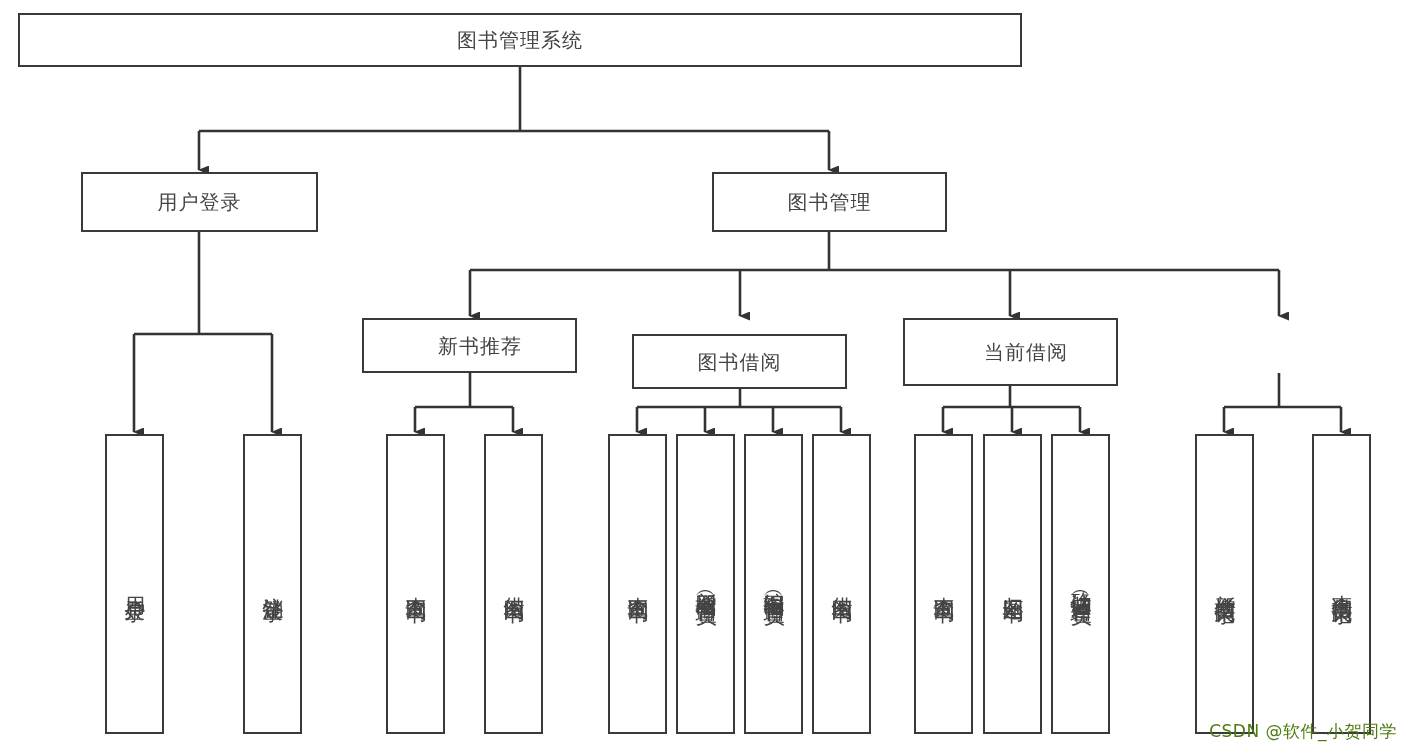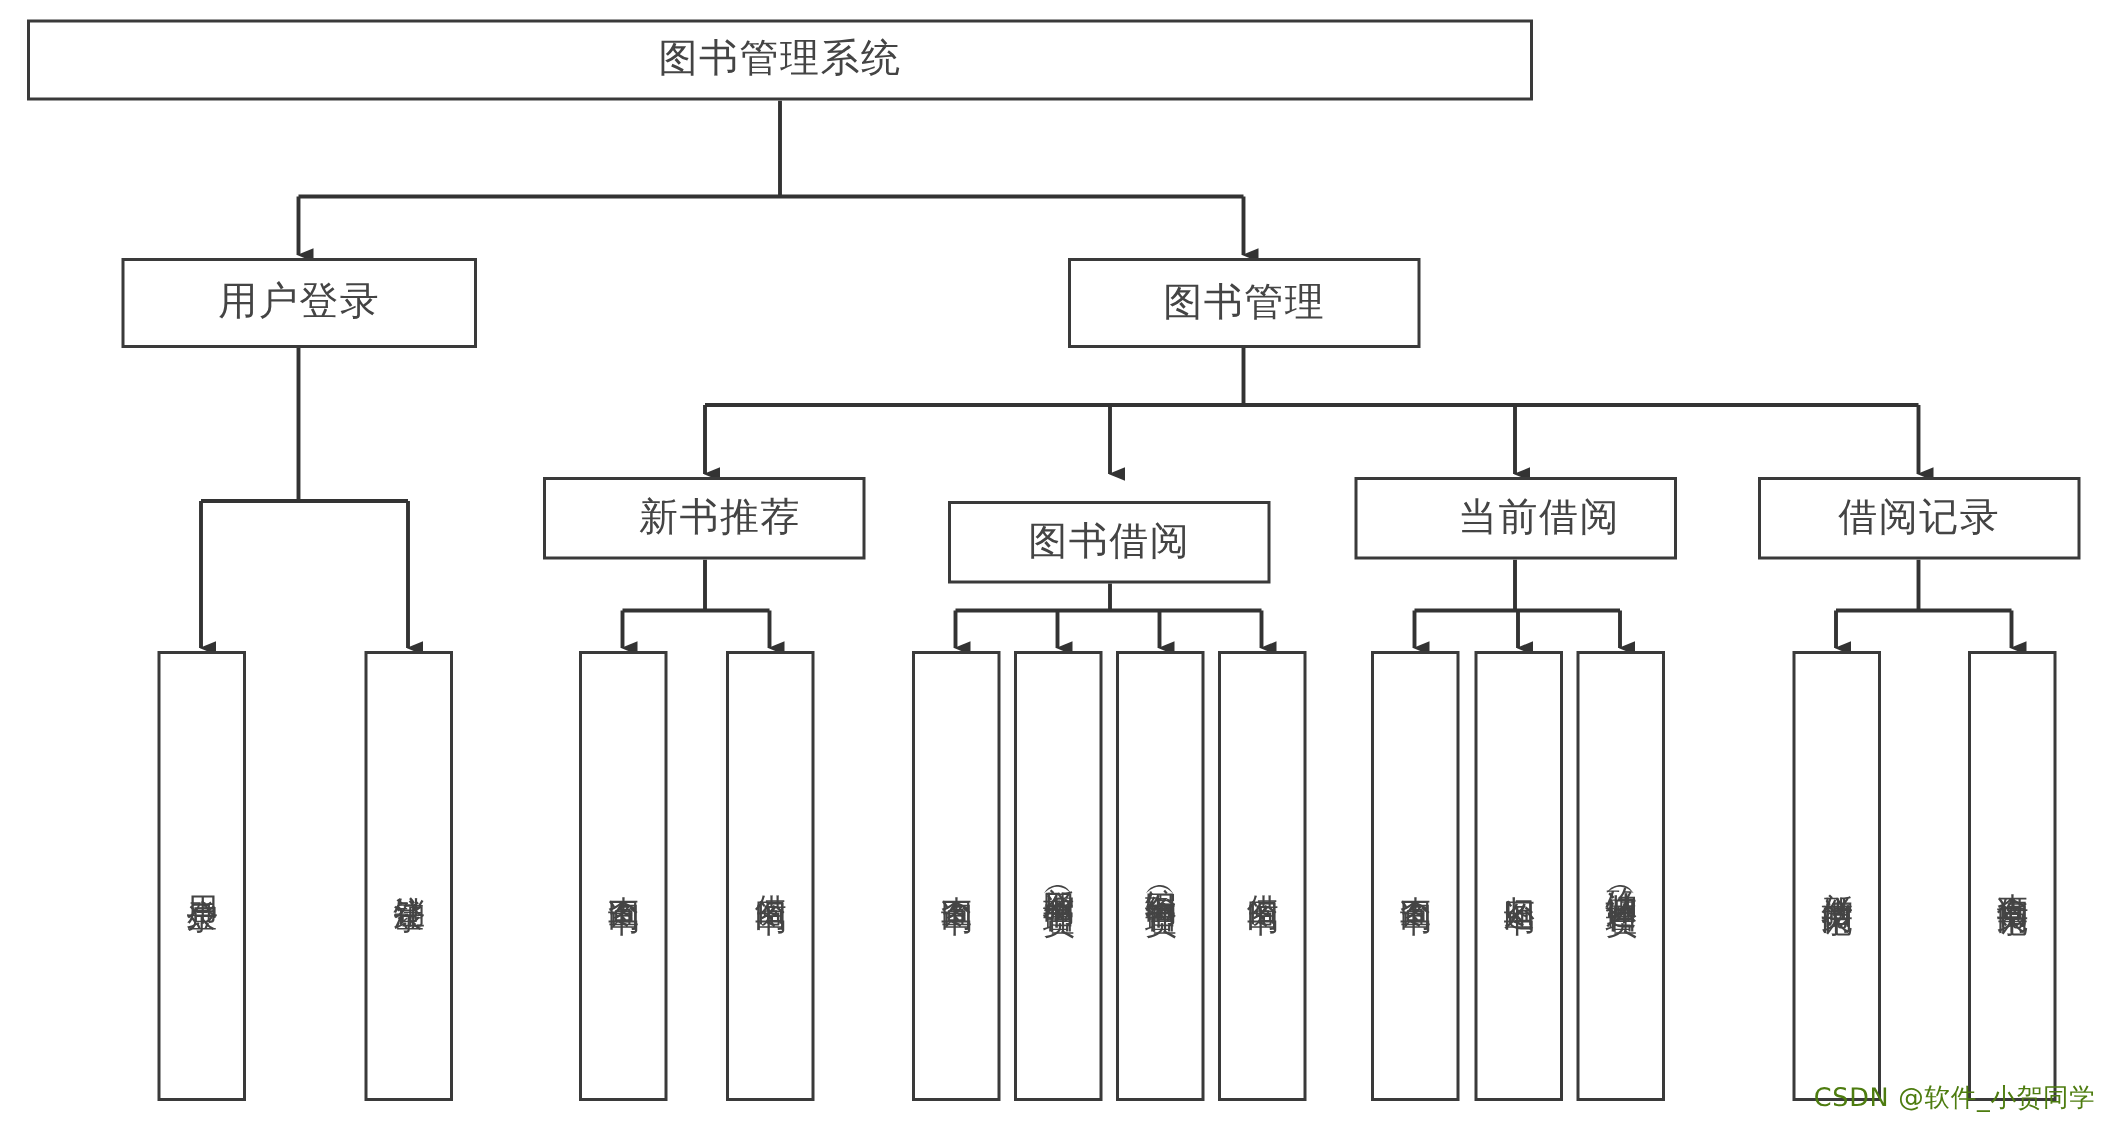--- a/index.html
+++ b/index.html
@@ -24,21 +24,21 @@
     position: absolute;
     box-sizing: border-box;
     background: #ffffff;
     border: 2px solid #3a3a3a;
     display: flex;
     align-items: center;
     justify-content: center;
     color: #444444;
   }
   .node-h {
-    font-size: 26px;
+    font-size: 20px;
     line-height: 1.2;
     letter-spacing: 1px;
     white-space: nowrap;
   }
   .node-v {
     writing-mode: vertical-rl;
     text-orientation: upright;
     font-size: 21px;
     line-height: 1.18;
     letter-spacing: 2px;
@@ -129,25 +129,22 @@
   <div class="node node-h" id="box-book-manage" style="left: 712px; top: 172px; width: 235px; height: 60px; font-family: Liberation Serif, serif;">
     <span>图书管理</span>
   </div>
 
   <div class="node node-h" id="box-new-book-recommend" style="left: 362px; top: 318px; width: 215px; height: 55px; padding-left: 21px;">
     <span>新书推荐</span>
   </div>
   <div class="node node-h" id="box-book-borrow" style="left: 632px; top: 318px; width: 215px; height: 55px; margin-top: 16px;">
     <span>图书借阅</span>
   </div>
-  <div class="node node-h" id="box-current-borrow" style="left: 903px; top: 318px; width: 215px; height: 55px; padding-left: 31px;">
+  <div class="node node-h" id="box-current-borrow" style="left: 903px; top: 318px; width: 215px; height: 68px; padding-left: 31px;">
     <span>当前借阅</span>
-  </div>
-  <div class="node node-h" id="box-borrow-record" style="left: 1172px; top: 318px; width: 215px; height: 55px;">
-    <span>借阅记录</span>
   </div>
 
   <div class="node node-v" id="box-leaf-user-login" style="left: 105px; top: 434px; width: 59px; height: 300px;">
     <span class="vlabel">用户登录</span>
   </div>
   <div class="node node-v" id="box-leaf-logout" style="left: 243px; top: 434px; width: 59px; height: 300px;">
     <span class="vlabel">注销登录</span>
   </div>
   <div class="node node-v" id="box-leaf-query-book-recommend" style="left: 386px; top: 434px; width: 59px; height: 300px;">
     <span class="vlabel">查询图书</span>

